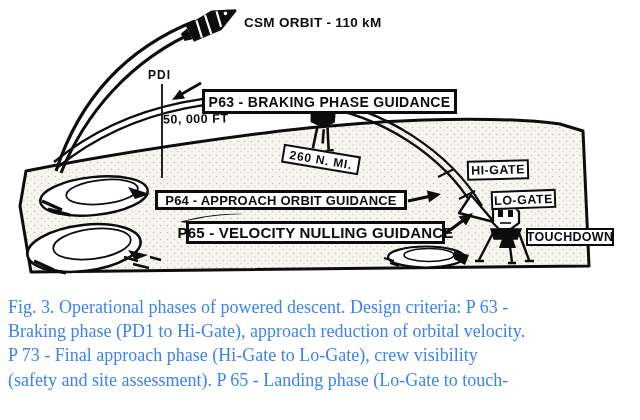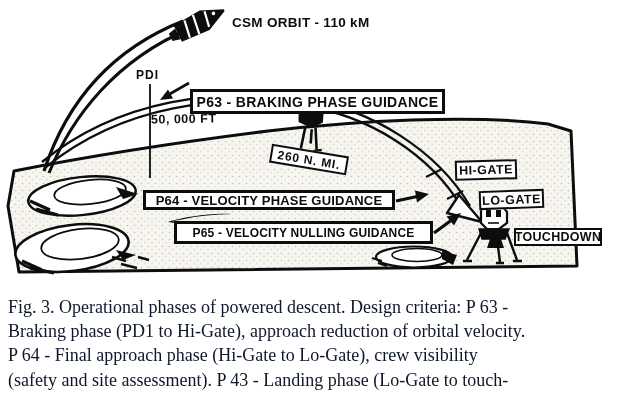--- a/index.html
+++ b/index.html
@@ -1,36 +1,36 @@
 <!DOCTYPE html>
 <html><head>
 <meta charset="utf-8">
 <style>
   html,body{margin:0;padding:0;background:#ffffff;}
   .page{position:relative;width:640px;height:420px;background:#ffffff;overflow:hidden;
         font-family:"Liberation Sans",sans-serif;color:#0d0d0d;}
-  .diagram{position:absolute;left:0;top:0;width:516px;height:292px;}
+  .diagram{position:absolute;left:12px;top:0;width:516px;height:292px;}
   .diagram svg{position:absolute;left:0;top:0;}
   .box{position:absolute;border:3px solid #0d0d0d;background:#ffffff;color:#0d0d0d;
        display:flex;align-items:center;justify-content:center;white-space:nowrap;
        font-weight:bold;font-family:"Liberation Sans",sans-serif;z-index:3;}
   .box.thin{border-width:2.5px;}
   #p63-box{left:190px;top:69px;width:249px;height:19px;font-size:14px;letter-spacing:.3px;margin-top:20px;}
   #p64-box{left:143px;top:190px;width:246px;height:14px;font-size:13px;letter-spacing:.2px;}
-  #p65-box{left:174px;top:221px;width:253px;height:17px;font-size:12px;letter-spacing:.2px;}
+  #p65-box{left:174px;top:221px;width:253px;height:17px;font-size:15px;letter-spacing:.2px;}
   #hi-gate-box{left:455px;top:160px;width:58px;height:16px;font-size:12.5px;transform:rotate(-1.5deg);letter-spacing:.5px;}
   #lo-gate-box{left:479px;top:190px;width:61px;height:15px;font-size:12.5px;transform:rotate(-2deg);letter-spacing:.5px;}
   #touchdown-box{left:514px;top:228px;width:84px;height:14px;font-size:12.5px;letter-spacing:.3px;}
   #range-box{left:270px;top:150px;width:74px;height:15px;font-size:12px;transform:rotate(9.5deg);letter-spacing:.8px;}
   .lbl{position:absolute;white-space:nowrap;font-weight:bold;color:#0d0d0d;z-index:3;}
   #csm-orbit-label{left:232px;top:15px;font-size:13.5px;letter-spacing:.3px;}
   #pdi-label{left:136px;top:68px;font-size:12px;letter-spacing:1px;}
   #altitude-label{left:151px;top:112px;font-size:12.5px;letter-spacing:.5px;transform:rotate(-1deg);}
   .caption{position:absolute;left:8px;top:295px;width:630px;z-index:2;
-           font-family:"Liberation Serif",serif;font-size:18px;line-height:24.2px;color:#0f172a;}
+           font-family:"Liberation Serif",serif;font-size:18px;line-height:24.2px;color:#3b82f6;}
   .caption div{white-space:nowrap;}
 </style>
 </head>
 <body>
 
 <div class="page">
   <div class="diagram">
 
     <svg width="640" height="292" viewBox="0 0 640 292">
       <defs>
@@ -124,24 +124,24 @@
     </svg>
 
     <div class="lbl" id="csm-orbit-label">CSM ORBIT - 110 kM</div>
     <div class="lbl" id="pdi-label">PDI</div>
     <div class="lbl" id="altitude-label">50, 000 FT</div>
 
     <div class="box" id="p63-box">P63 - BRAKING PHASE GUIDANCE</div>
     <div class="box thin" id="range-box">260 N. MI.</div>
     <div class="box thin" id="hi-gate-box">HI-GATE</div>
     <div class="box thin" id="lo-gate-box">LO-GATE</div>
-    <div class="box" id="p64-box">P64 - VELOCITY PHASE GUIDANCE</div>
+    <div class="box" id="p64-box">P64 - APPROACH ORBIT GUIDANCE</div>
     <div class="box" id="p65-box">P65 - VELOCITY NULLING GUIDANCE</div>
     <div class="box thin" id="touchdown-box">TOUCHDOWN</div>
   </div>
 
   <div class="caption">
     <div>Fig. 3. Operational phases of powered descent. Design criteria: P 63 -</div>
     <div>Braking phase (PD1 to Hi-Gate), approach reduction of orbital velocity.</div>
-    <div>P 64 - Final approach phase (Hi-Gate to Lo-Gate), crew visibility</div>
-    <div>(safety and site assessment). P 43 - Landing phase (Lo-Gate to touch-</div>
+    <div>P 73 - Final approach phase (Hi-Gate to Lo-Gate), crew visibility</div>
+    <div>(safety and site assessment). P 65 - Landing phase (Lo-Gate to touch-</div>
   </div>
 </div>
 
 </body></html>

